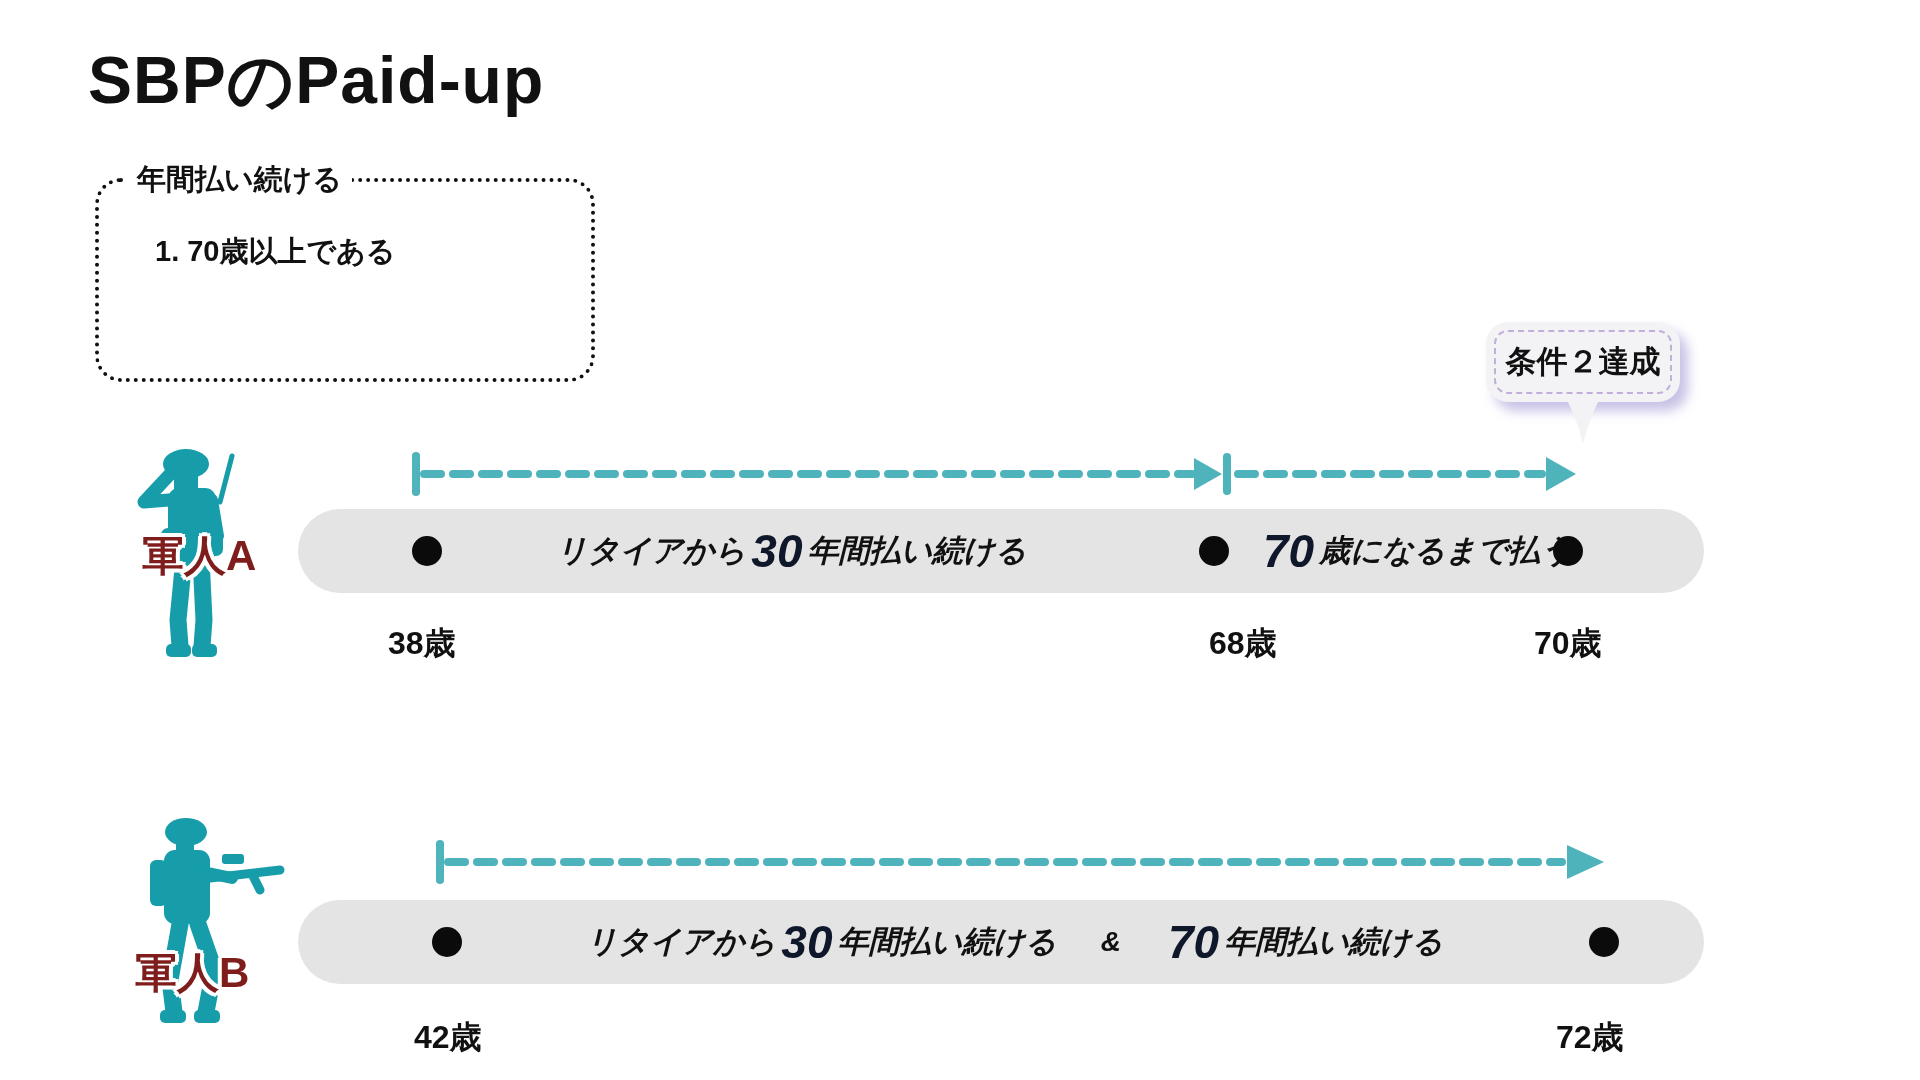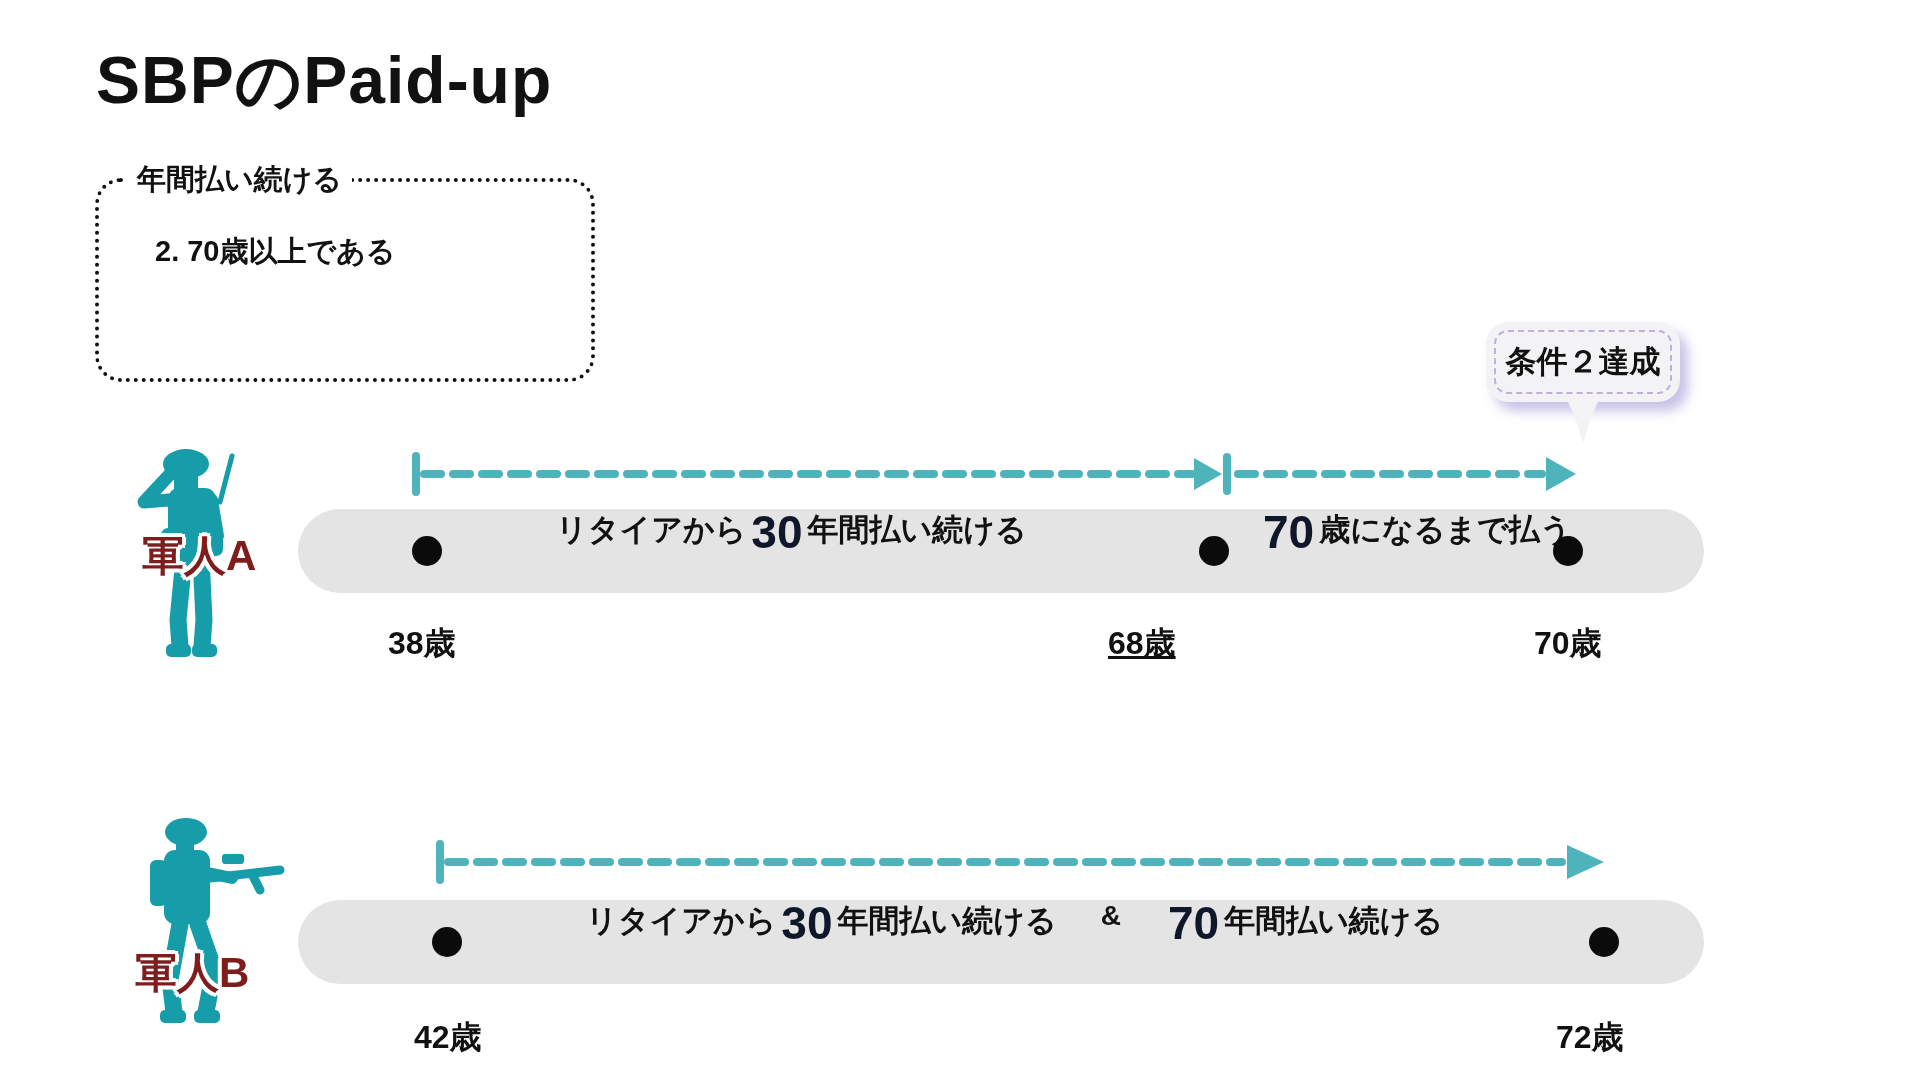--- a/index.html
+++ b/index.html
@@ -1,20 +1,20 @@
 <!DOCTYPE html>
 <html><head>
 <meta charset="utf-8">
 <style>
   html,body{margin:0;padding:0;background:#fff;}
   #page{position:relative;width:1920px;height:1080px;background:#ffffff;overflow:hidden;
         font-family:"Liberation Sans","DejaVu Sans",sans-serif;color:#111;}
 
   
-  .title{position:absolute;left:96px;top:36px;font-size:66px;font-weight:900;
+  .title{position:absolute;left:88px;top:36px;font-size:66px;font-weight:900;
          letter-spacing:1px;white-space:nowrap;}
 
   
   .cond-box{position:absolute;left:95px;top:178px;width:492px;height:196px;
             border:4px dotted #111;border-radius:26px;}
   .cond-label{position:absolute;left:28px;top:-22px;background:#fff;padding:0 10px;
               font-size:29px;font-weight:900;white-space:nowrap;}
   .cond-items{position:absolute;left:56px;top:44px;font-size:29px;font-weight:900;
               line-height:1.75;white-space:nowrap;}
 
@@ -34,22 +34,22 @@
   .b3 .tail{top:98px;left:46%;}
 
   
   .arrow-svg{position:absolute;}
 
   
   .bar{position:absolute;left:298px;width:1406px;height:84px;background:#e4e4e4;
        border-radius:42px;}
   .barA{top:509px;} .barB{top:900px;}
   .dot{position:absolute;width:30px;height:30px;border-radius:50%;background:#0b0b0b;top:27px;}
-  .bar-text{position:absolute;top:0;bottom:0;display:flex;gap:2px;
-            font-size:31px;font-weight:900;white-space:nowrap;}
+  .bar-text{position:absolute;top:0;bottom:0;display:flex;align-items:center;gap:2px;
+            font-size:31px;font-weight:900;white-space:nowrap;font-style:italic;}
   .num{color:#0f172a;font-size:46px;font-weight:900;line-height:1;padding:0 3px;}
   .amp{font-size:28px;font-weight:900;margin:0 42px;}
 
   
   .age{position:absolute;font-size:32px;font-weight:900;white-space:nowrap;}
 
   
   .soldier{position:absolute;}
   .actor{position:absolute;font-size:42px;font-weight:700;color:#7f1d1d;white-space:nowrap;
          text-shadow:-3px -3px 0 #fff,3px -3px 0 #fff,-3px 3px 0 #fff,3px 3px 0 #fff,
@@ -58,21 +58,21 @@
 </head>
 <body>
 
 <div id="page">
 
   <div class="title">SBPのPaid-up</div>
 
   <div class="cond-box">
     <div class="cond-label">年間払い続ける</div>
     <div class="cond-items">
-      <div>2. 70歳以上である</div>
+      <div>1. 70歳以上である</div>
     </div>
   </div>
 
   <div class="bubble b2">
     <span>条件２達成</span>
     <svg class="tail" viewBox="0 0 46 48">
       <path d="M6 0 C15 18 19 30 23 46 C27 30 32 16 40 0 Z" fill="#f3f3f6"></path>
     </svg>
   </div>
 
@@ -135,21 +135,21 @@
     </div>
     <div class="dot" style="left:901px;"></div>
     <div class="bar-text" style="left:962px;">
       <span class="num">70</span>
         <span>歳になるまで払う</span>
     </div>
     <div class="dot" style="left:1255px;"></div>
   </div>
 
   <div class="age" style="left:388px;top:622px;">38歳</div>
-  <div class="age" style="left:1108px;top:622px;text-decoration:underline;">68歳</div>
+  <div class="age" style="left:1209px;top:622px;">68歳</div>
   <div class="age" style="left:1534px;top:622px;">70歳</div>
 
   <div class="bar barB">
     <div class="dot" style="left:134px;"></div>
     <div class="bar-text" style="left:288px;">
       <span>リタイアから</span>
         <span class="num">30</span>
         <span>年間払い続ける</span>
         <span class="amp">&amp;</span>
         <span class="num">70</span>

